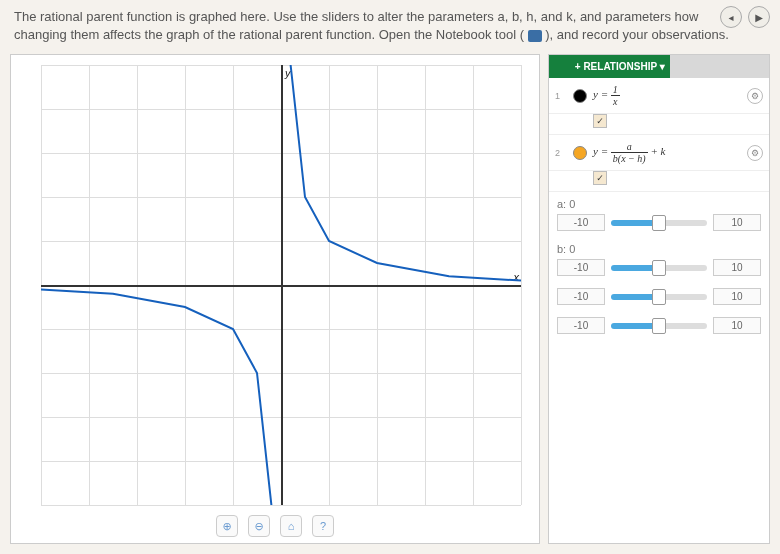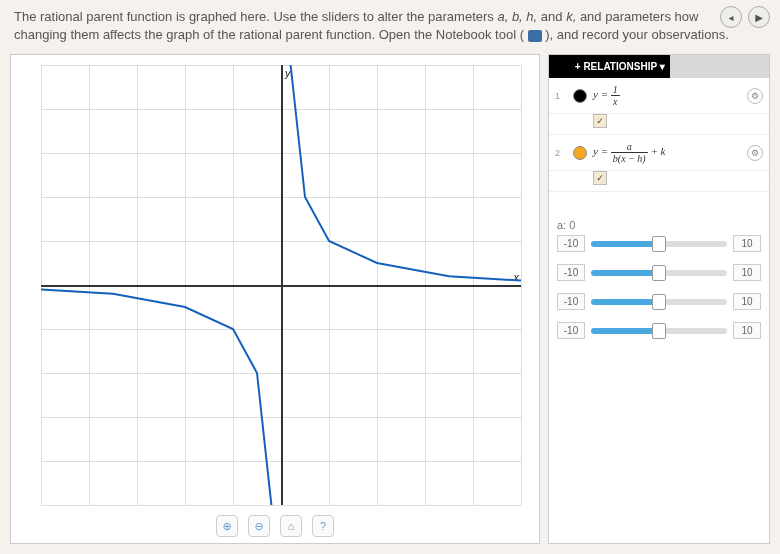--- a/index.html
+++ b/index.html
@@ -1,47 +1,47 @@
 <!DOCTYPE html>
 <html><head>
 <meta charset="utf-8">
 <style>
 * { box-sizing: border-box; margin: 0; padding: 0; }
 body { font-family: Arial, sans-serif; background: #f5f2ed; color: #3a3a3a; width: 780px; height: 554px; overflow: hidden; position: relative; }
 .header { padding: 8px 14px 10px; font-size: 13px; line-height: 1.4; color: #555; }
-.header .it { font-style: italic; }
+.header .it { }
 .nb-icon { display:inline-block; width:14px; height:12px; background:#3a6ea5; border-radius:2px; vertical-align:middle; }
 .top-icons { position:absolute; top:6px; right:10px; display:flex; gap:6px; }
 .circ-btn { width:22px; height:22px; border:1px solid #aaa; border-radius:50%; display:flex; align-items:center; justify-content:center; font-size:10px; color:#555; background:#f0eee8; cursor:pointer; }
 .main { display:flex; padding:0 10px 10px 10px; gap:8px; }
 .graph-panel { width:530px; height:490px; background:#fff; border:1px solid #ccc; position:relative; }
 .graph-area { position:absolute; left:30px; top:10px; width:480px; height:440px; }
 .grid-line { position:absolute; background:#ddd; }
 .axis { position:absolute; background:#333; }
 .axis-label { position:absolute; font-size:11px; font-style:italic; color:#222; }
 .tools { position:absolute; bottom:6px; left:50%; transform:translateX(-50%); display:flex; gap:10px; }
 .tool { width:22px; height:22px; border:1px solid #ccc; border-radius:4px; display:flex; align-items:center; justify-content:center; font-size:11px; color:#6a9bd1; background:#fafafa; cursor:pointer; }
 .side { flex:1; height:490px; background:#fff; border:1px solid #ccc; display:flex; flex-direction:column; font-size:11px; }
 .tab-row { display:flex; }
 .tab { flex:1; padding:6px 2px; text-align:center; color:#fff; font-weight:bold; font-size:10px; cursor:pointer; }
 .tab-mark { background:#d33; }
-.tab-rel { background:#000000;padding-left:23px; }
+.tab-rel { background:#15803d;padding-left:23px; }
 .tab-blank { background:#d8d8d8; }
 .eq-row { display:flex; align-items:center; padding:6px 6px; border-bottom:1px solid #eee; gap:6px; position:relative; }
 .eq-idx { width:12px; font-size:9px; color:#999; }
 .eq-vis { width:14px; height:14px; border-radius:50%; border:1px solid #888; cursor:pointer; }
 .eq-dot-black { background:#000; }
 .eq-dot-orange { background:#f5a623; }
 .eq-text { flex:1; color:#333; font-family:'Times New Roman',serif; font-style:italic; }
 .eq-check { width:14px; height:14px; border:1px solid #bbb; background:#f5e8d0; font-size:9px; display:flex; align-items:center; justify-content:center; }
 .eq-set { width:16px; height:16px; border:1px solid #bbb; border-radius:50%; font-size:9px; color:#888; display:flex; align-items:center; justify-content:center; cursor:pointer; }
 .slider-block { padding:6px 8px; }
-.slider-label { color:#777; margin-bottom:4px;margin-top:21px; }
+.slider-label { color:#777; margin-bottom:4px; }
 .slider-row { display:flex; align-items:center; gap:6px; }
-.slider-num { width:28px; border:1px solid #ccc; padding:2px 3px; font-size:10px; text-align:center; color:#666; background:#fafafa; }
+.slider-num { width:48px; border:1px solid #ccc; padding:2px 3px; font-size:10px; text-align:center; color:#666; background:#fafafa; }
 .slider-track { flex:1; height:6px; background:linear-gradient(to right,#4aa8e0 0%,#4aa8e0 50%,#ddd 50%,#ddd 100%); border-radius:3px; position:relative; cursor:pointer; }
 .slider-thumb { position:absolute; top:-5px; width:14px; height:16px; background:#fff; border:1px solid #999; border-radius:2px; left:calc(50% - 7px); }
 .frac { display:inline-block; text-align:center; vertical-align:middle; font-size:10px; }
 .frac .n { border-bottom:1px solid #333; display:block; padding:0 2px; }
 .frac .d { display:block; padding:0 2px; }
 svg.curve { position:absolute; left:0; top:0; }
 </style>
 </head>
 <body>
 
@@ -142,20 +142,21 @@
       <div class="slider-label"><span>a:</span> <span>0</span></div>
       <div class="slider-row">
         <div class="slider-num">-10</div>
         <div class="slider-track">
             <div class="slider-thumb"></div>
           </div>
         <div class="slider-num">10</div>
       </div>
     </div>
     <div class="slider-block">
+      <div class="slider-label"><span>b:</span> <span>0</span></div>
       <div class="slider-row">
         <div class="slider-num">-10</div>
         <div class="slider-track">
             <div class="slider-thumb"></div>
           </div>
         <div class="slider-num">10</div>
       </div>
     </div>
     <div class="slider-block">
       <div class="slider-row">

